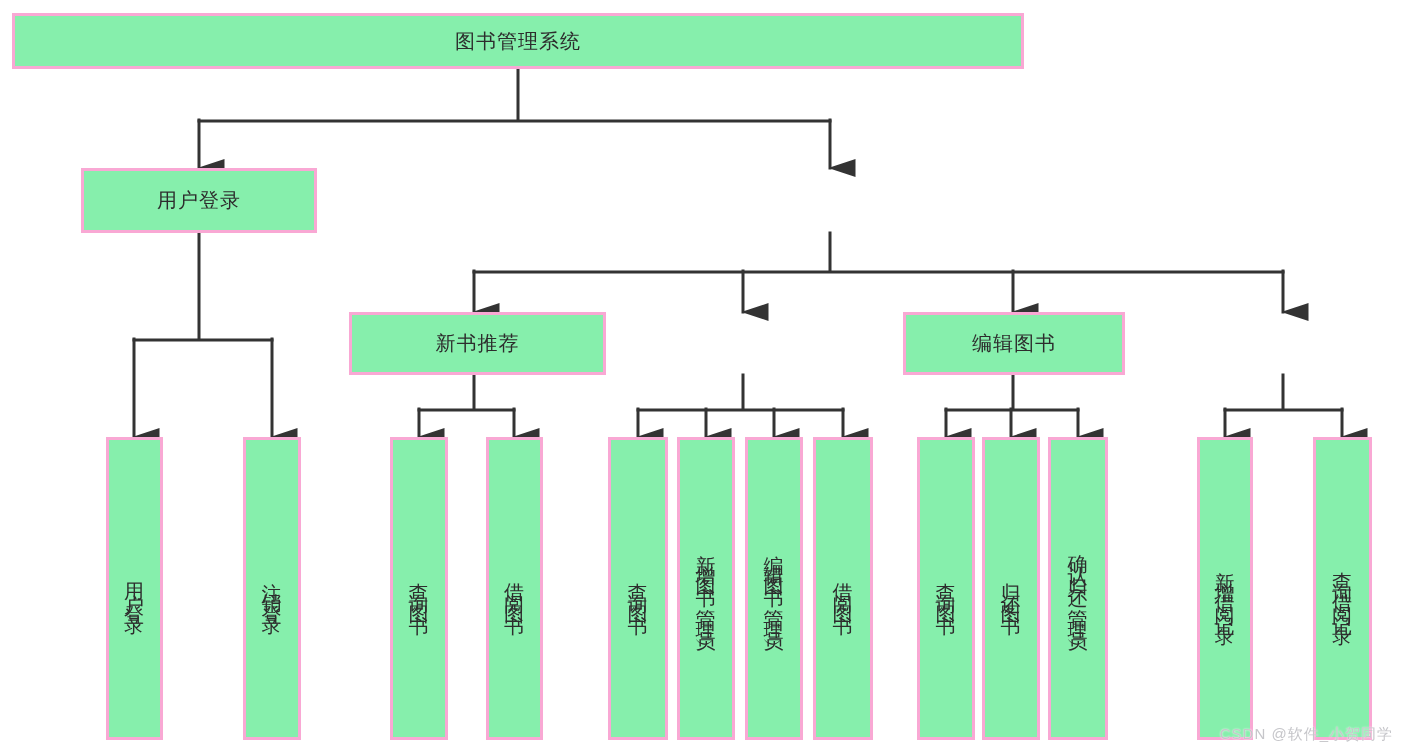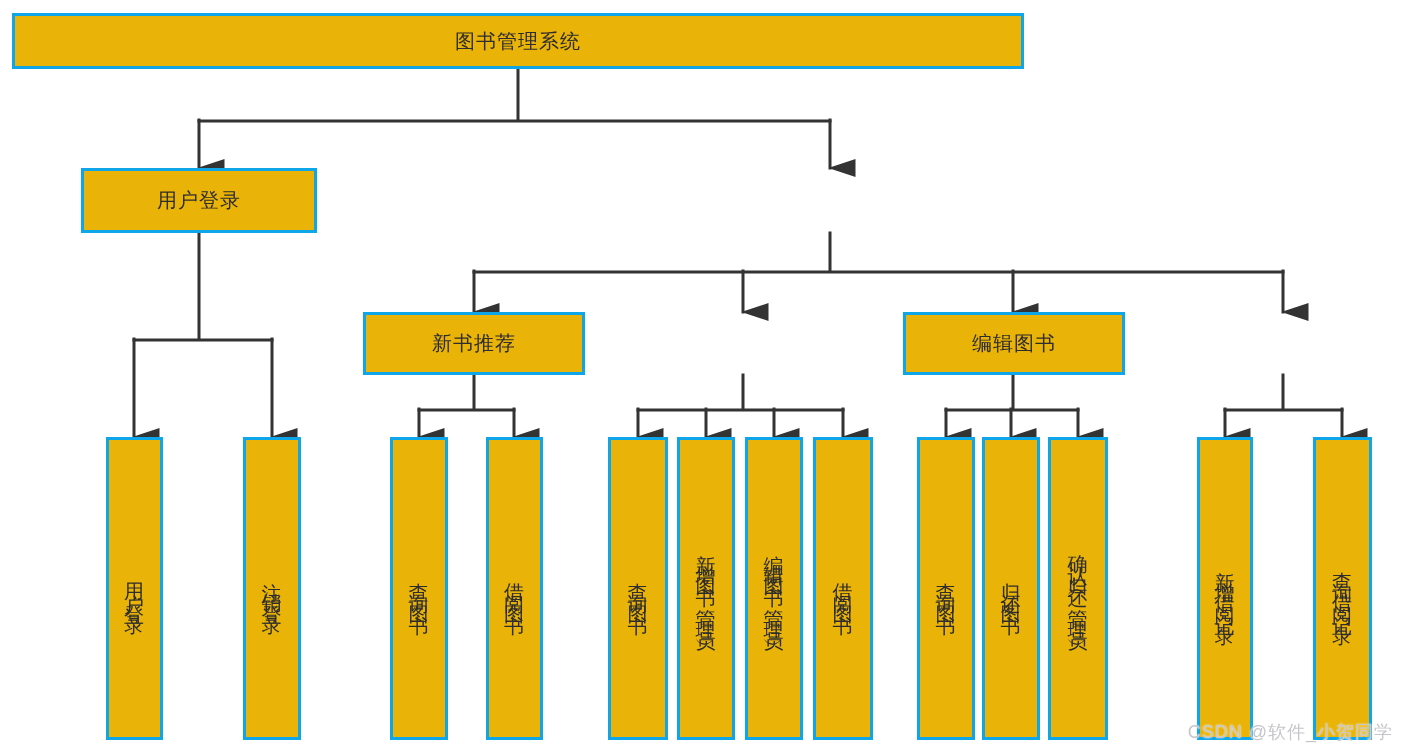--- a/index.html
+++ b/index.html
@@ -9,22 +9,22 @@
     height: 747px;
     background: #ffffff;
     font-family: "Liberation Sans", sans-serif;
     color: #2d2d2d;
     overflow: hidden;
   }
   .wires { position: absolute; left: 0; top: 0; z-index: 0; }
   .box {
     position: absolute;
     box-sizing: border-box;
-    background: #eab308;
-    border: 3px solid #0ea5e9;
+    background: #86efac;
+    border: 3px solid #f9a8d4;
     display: flex;
     align-items: center;
     justify-content: center;
     z-index: 1;
   }
   .h-box { font-size: 20px; letter-spacing: 1px; text-align: center; }
   .v-box {
     font-size: 20px;
   }
   .v-box .vtext {
@@ -32,21 +32,21 @@
     text-orientation: mixed;
     letter-spacing: 11px;
     line-height: 1;
     white-space: nowrap;
   }
   .watermark {
     position: absolute;
     right: 12px;
     bottom: 3px;
     z-index: 5;
-    font-size: 18px;
+    font-size: 15px;
     letter-spacing: 1px;
     color: #c6c6ca;
     text-shadow: 0 0 2px #ffffff;
   }
 </style>
 </head>
 <body>
 
 <div class="diagram">
 
@@ -94,21 +94,21 @@
   </svg>
 
   <div class="box h-box" style="left:12px; top:13px; width:1012px; height:56px;">
     <span>图书管理系统</span>
   </div>
 
   <div class="box h-box" style="left:81px; top:168px; width:236px; height:65px;">
     <span>用户登录</span>
   </div>
 
-  <div class="box h-box" style="left:363px; top:312px; width:222px; height:63px;align-items:center;">
+  <div class="box h-box" style="left:349px; top:312px; width:257px; height:63px;align-items:center;">
     <span>新书推荐</span>
   </div>
   <div class="box h-box" style="left:903px; top:312px; width:222px; height:63px;">
     <span>编辑图书</span>
   </div>
 
   <div class="box v-box" style="left:106px; top:437px; width:57px; height:303px;">
     <span class="vtext">用户登录</span>
   </div>
   <div class="box v-box" style="left:243px; top:437px; width:58px; height:303px;">

